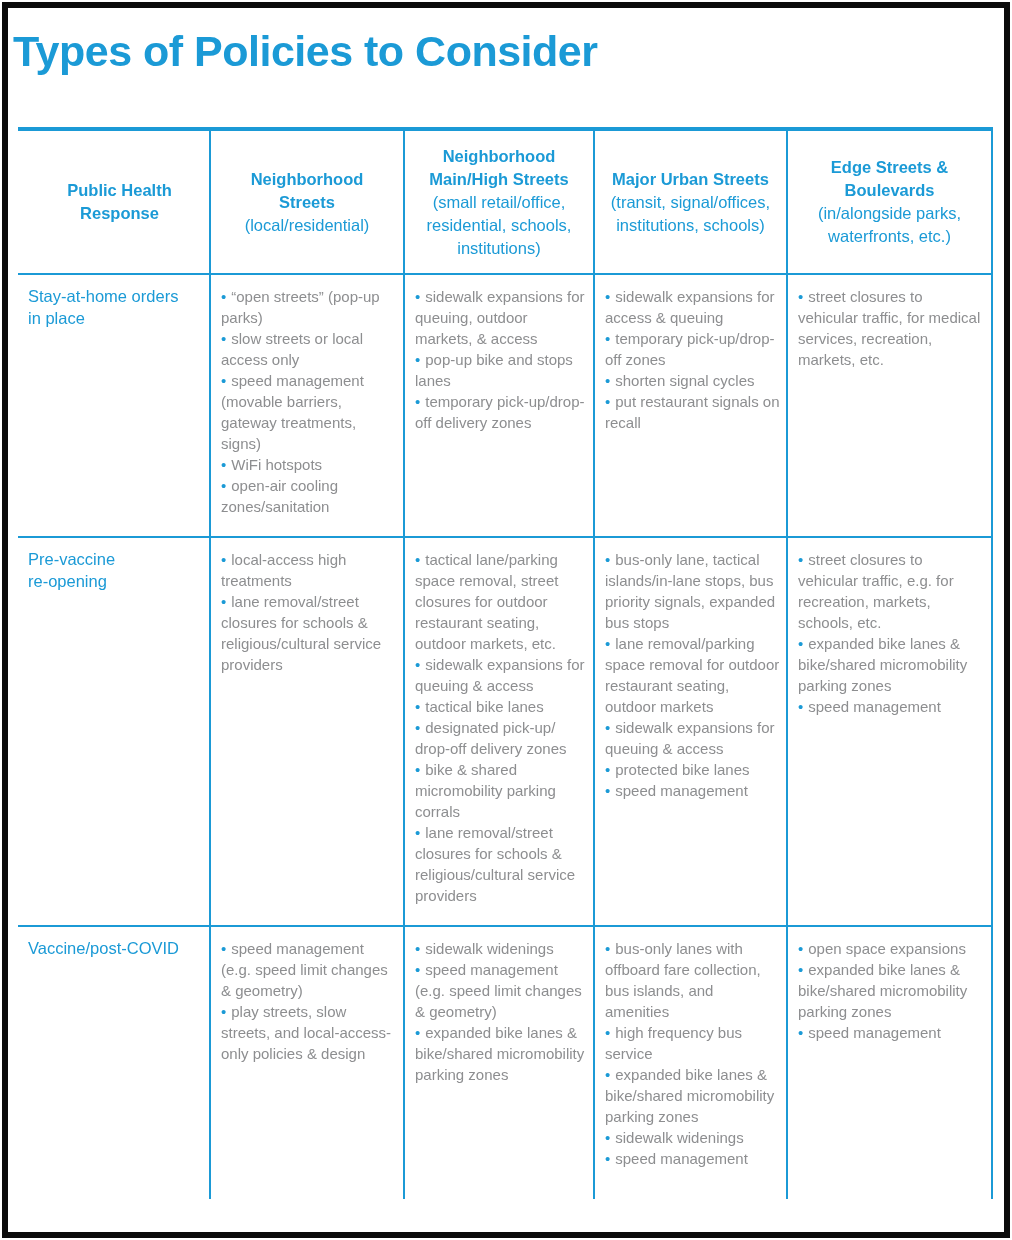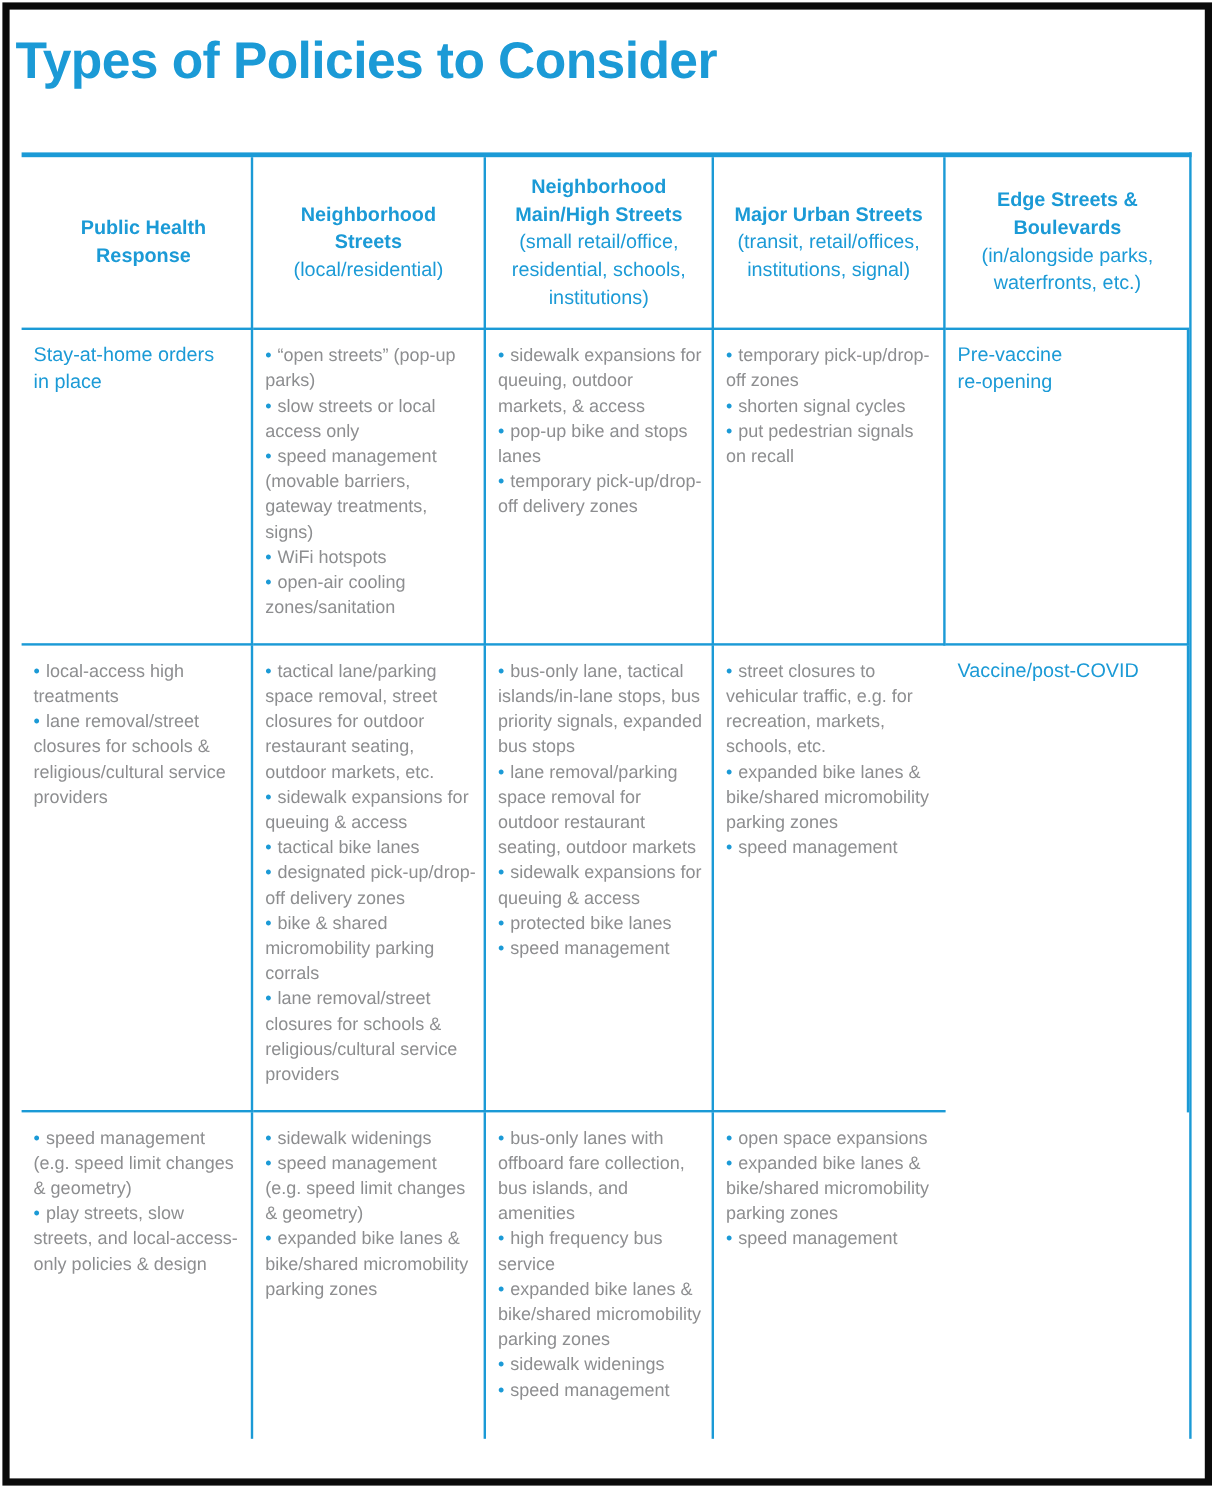--- a/index.html
+++ b/index.html
@@ -83,21 +83,21 @@
 Streets</div>
       <div class="head-sub">(local/residential)</div>
     </div>
     <div class="cell head">
       <div class="head-title" style="white-space: pre-line;">Neighborhood
 Main/High Streets</div>
       <div class="head-sub">(small retail/office, residential, schools, institutions)</div>
     </div>
     <div class="cell head">
       <div class="head-title" style="white-space: pre-line;">Major Urban Streets</div>
-      <div class="head-sub">(transit, retail/​offices, institutions, signal)</div>
+      <div class="head-sub">(transit, signal/​offices, institutions, schools)</div>
     </div>
     <div class="cell head col-last">
       <div class="head-title" style="white-space: pre-line;">Edge Streets &amp;
 Boulevards</div>
       <div class="head-sub">(in/alongside parks, waterfronts, etc.)</div>
     </div>
     <div class="cell rowhead">Stay-at-home orders
 in place</div>
     <div class="cell bodycell">
       <p class="item"><span class="dot">•</span><span>“open streets” (pop-up parks)</span></p>
@@ -105,23 +105,27 @@
       <p class="item"><span class="dot">•</span><span>speed management (movable barriers, gateway treatments, signs)</span></p>
       <p class="item"><span class="dot">•</span><span>WiFi hotspots</span></p>
       <p class="item"><span class="dot">•</span><span>open-air cooling zones/sanitation</span></p>
     </div>
     <div class="cell bodycell">
       <p class="item"><span class="dot">•</span><span>sidewalk expansions for queuing, outdoor markets, &amp; access</span></p>
       <p class="item"><span class="dot">•</span><span>pop-up bike and stops lanes</span></p>
       <p class="item"><span class="dot">•</span><span>temporary pick-up/​drop-off delivery zones</span></p>
     </div>
     <div class="cell bodycell">
+      <p class="item"><span class="dot">•</span><span>sidewalk expansions for access &amp; queuing</span></p>
       <p class="item"><span class="dot">•</span><span>temporary pick-up/​drop-off zones</span></p>
       <p class="item"><span class="dot">•</span><span>shorten signal cycles</span></p>
-      <p class="item"><span class="dot">•</span><span>put pedestrian signals on recall</span></p>
+      <p class="item"><span class="dot">•</span><span>put restaurant signals on recall</span></p>
+    </div>
+    <div class="cell bodycell col-last">
+      <p class="item"><span class="dot">•</span><span>street closures to vehicular traffic, for medical services, recreation, markets, etc.</span></p>
     </div>
     <div class="cell rowhead">Pre-vaccine
 re-opening</div>
     <div class="cell bodycell">
       <p class="item"><span class="dot">•</span><span>local-access high treatments</span></p>
       <p class="item"><span class="dot">•</span><span>lane removal/​street closures for schools &amp; religious/​cultural service providers</span></p>
     </div>
     <div class="cell bodycell">
       <p class="item"><span class="dot">•</span><span>tactical lane/​parking space removal, street closures for outdoor restaurant seating, outdoor markets, etc.</span></p>
       <p class="item"><span class="dot">•</span><span>sidewalk expansions for queuing &amp; access</span></p>

